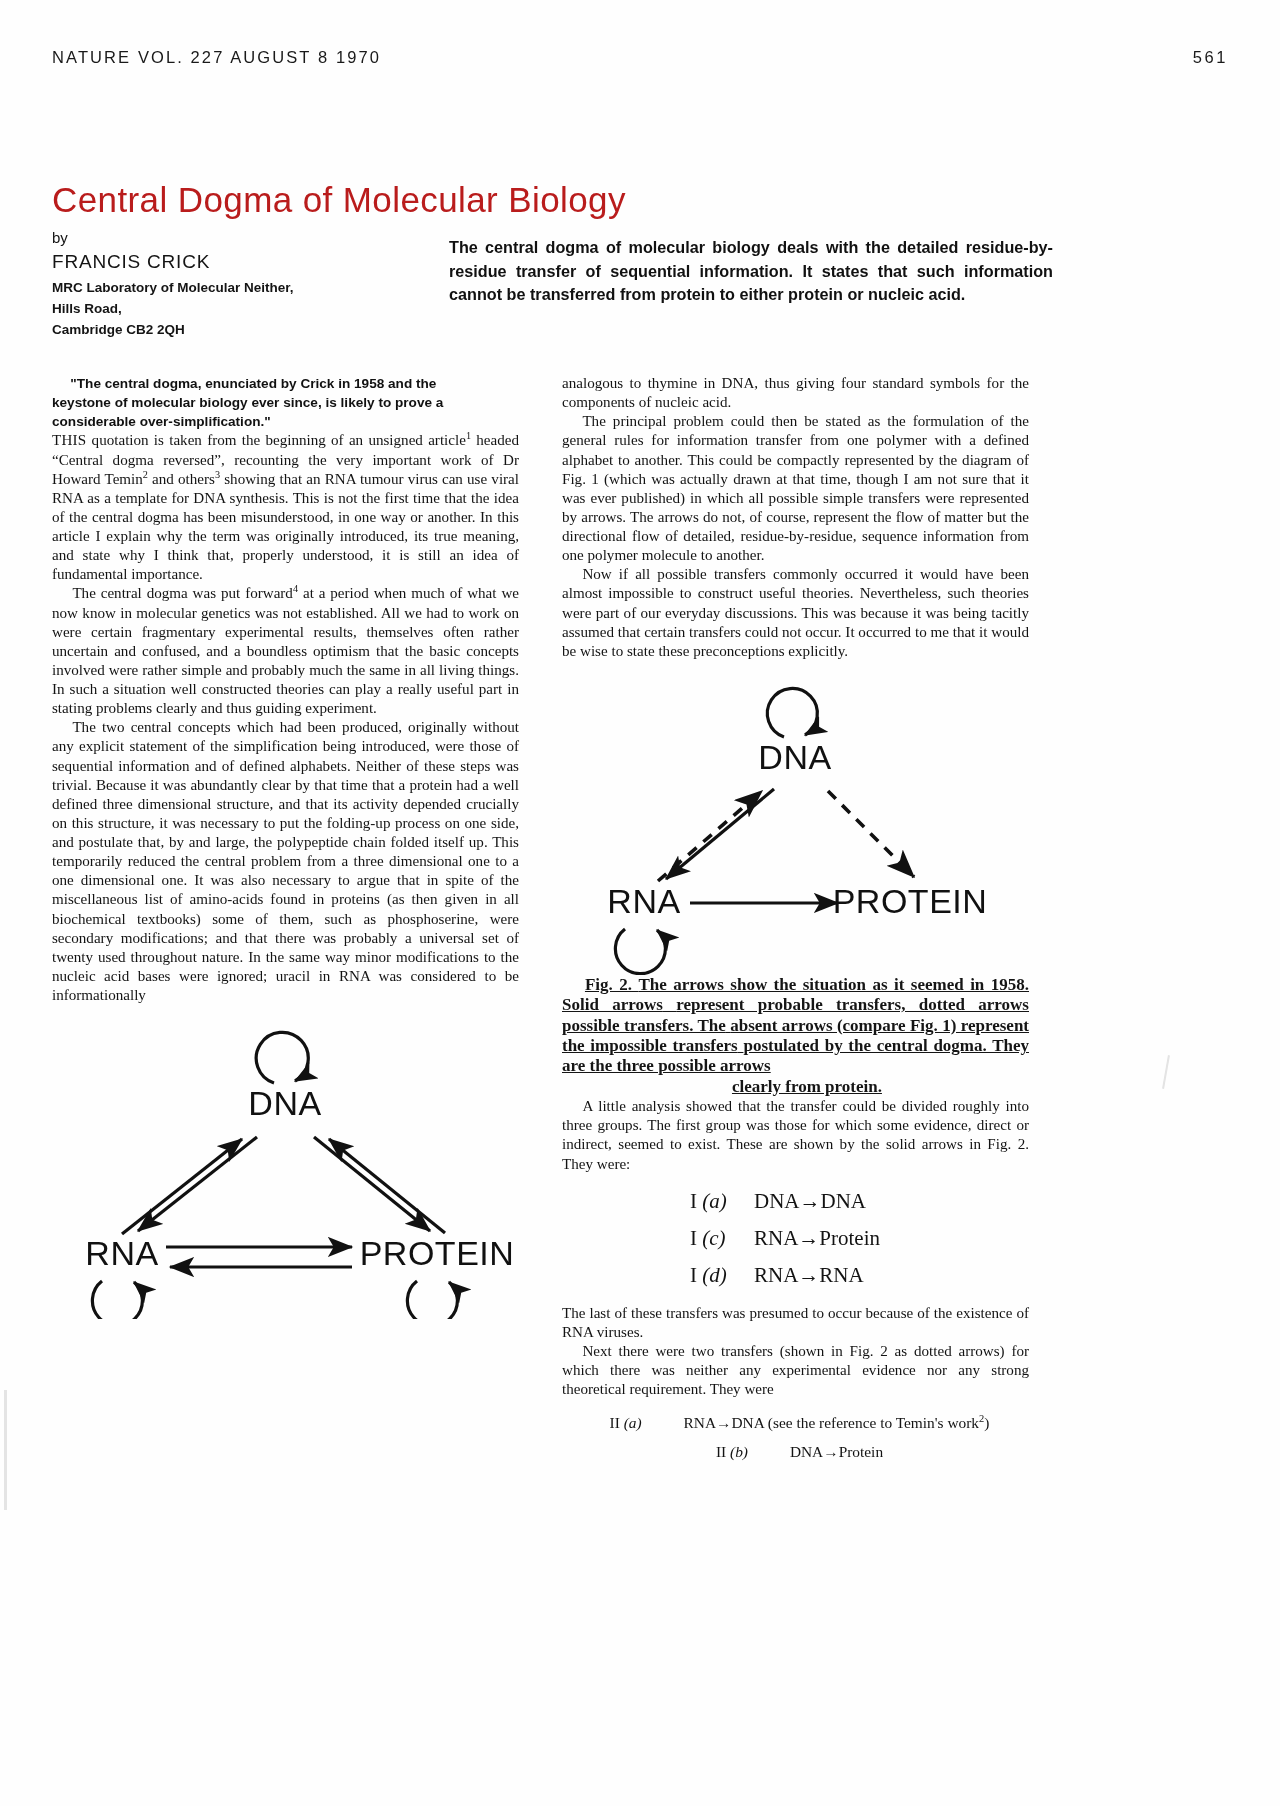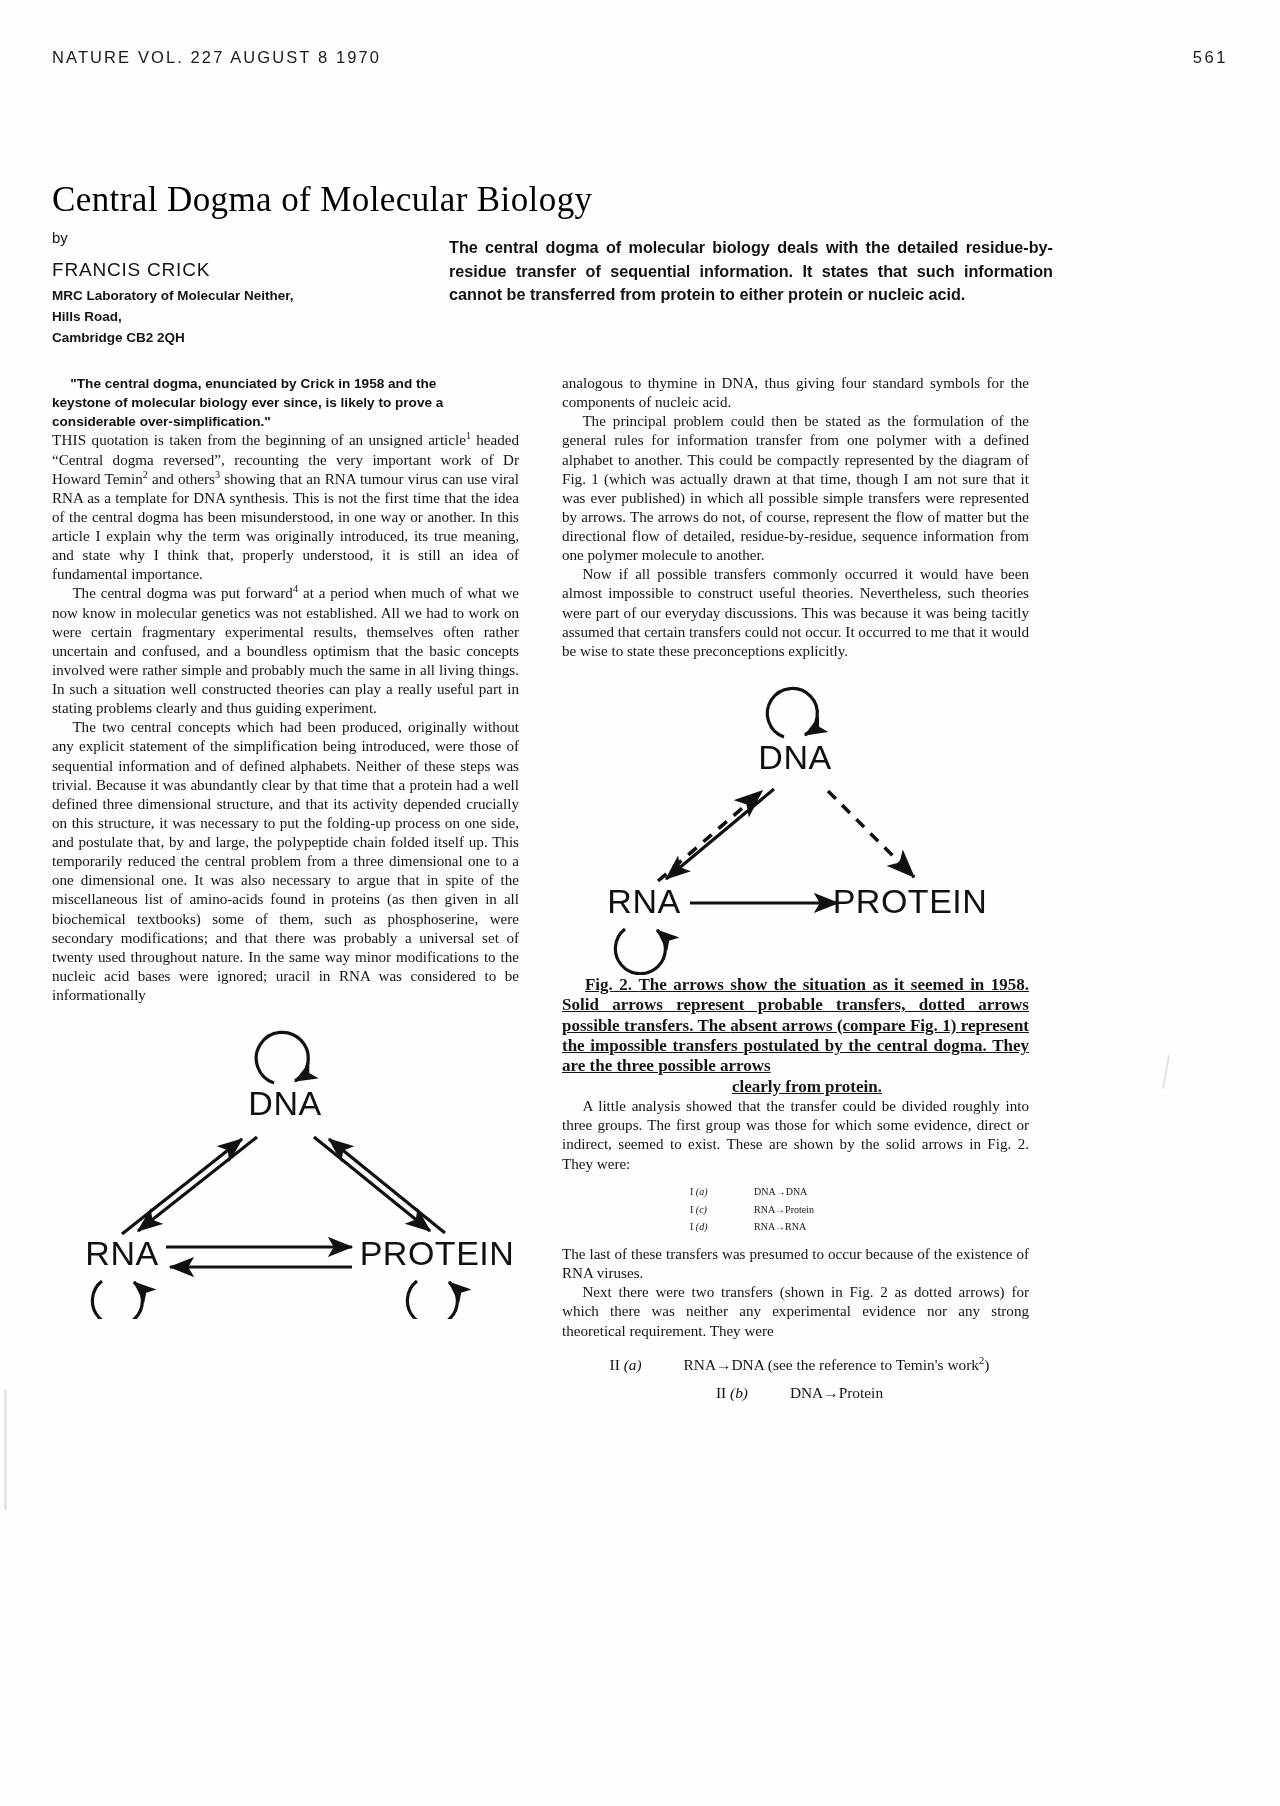--- a/index.html
+++ b/index.html
@@ -38,42 +38,42 @@
     letter-spacing: 2.1px;
     color: #191919;
   }
   .runhead .folio { letter-spacing: 2.6px; }
 
   
   .title {
     position: absolute;
     top: 157px;
     left: 52px;
-    font-family: Liberation Serif, serif;
+    font-family: Liberation Sans, sans-serif;
     font-size: 35px;
     font-weight: normal;
     letter-spacing: 0.4px;
-    color: #000000;
+    color: #b91c1c;
   }
 
   
   .byline {
     position: absolute;
     top: 228px;
     left: 52px;
     width: 370px;
     font-family: "Liberation Sans", sans-serif;
     color: #141414;
   }
   .byline .by { font-size: 15px; line-height: 1.32; }
   .byline .author {
     font-size: 19px;
     letter-spacing: 0.8px;
     line-height: 1.42;
-    margin-top: 9px;
+    margin-top: 1px;
   }
   .byline .addr {
     font-size: 13.5px;
     font-weight: bold;
     line-height: 1.33;
     margin-top: 3px;
   }
 
   
   .abstract {
@@ -151,21 +151,21 @@
     font-family: "Liberation Sans", sans-serif;
     font-size: 34px;
     fill: #111;
     letter-spacing: 0.5px;
   }
 
   
   .translist {
     margin: 9px 0 9px 0;
     text-indent: 0;
-    font-size: 10px;
+    font-size: 21px;
     line-height: 1.78;
   }
   .translist .row {
     display: flex;
     justify-content: flex-start;
     padding-left: 128px;
   }
   .translist .lbl {
     width: 64px;
     flex: 0 0 64px;

